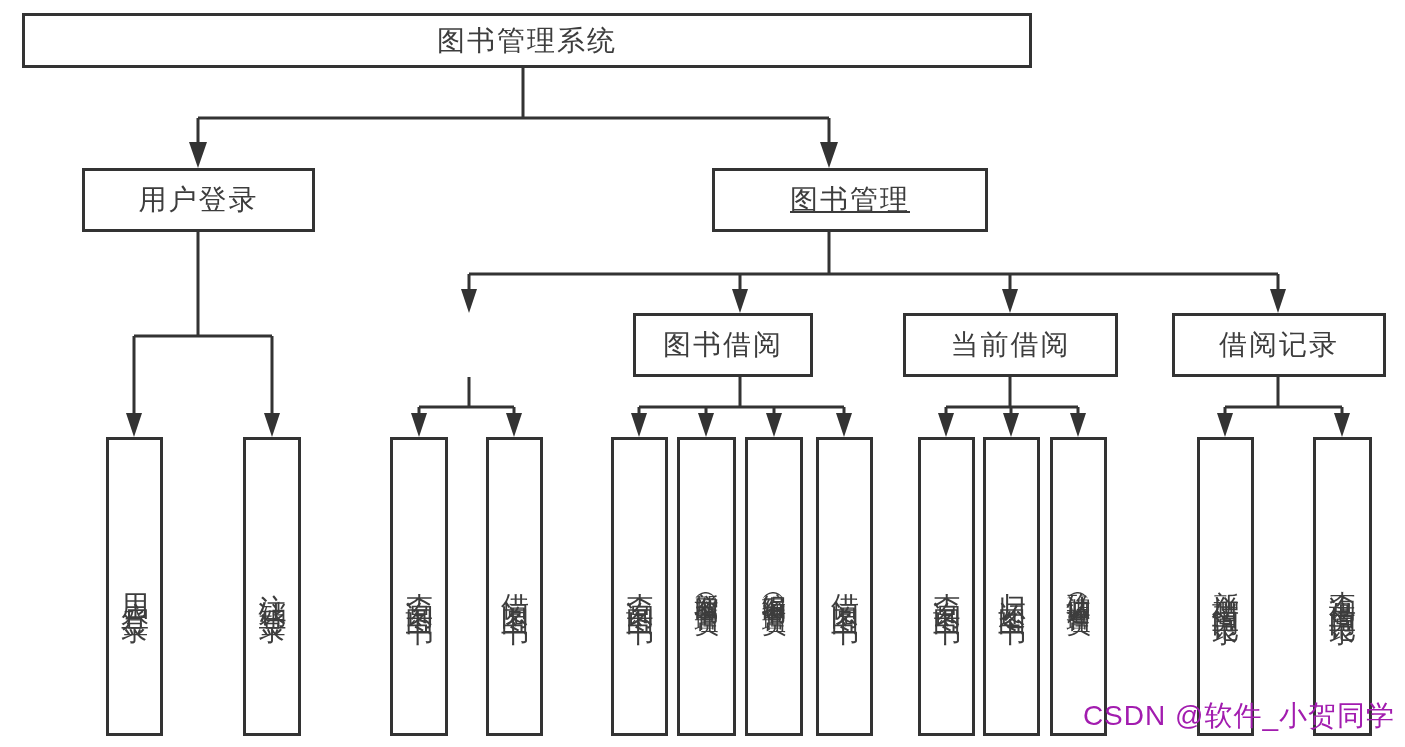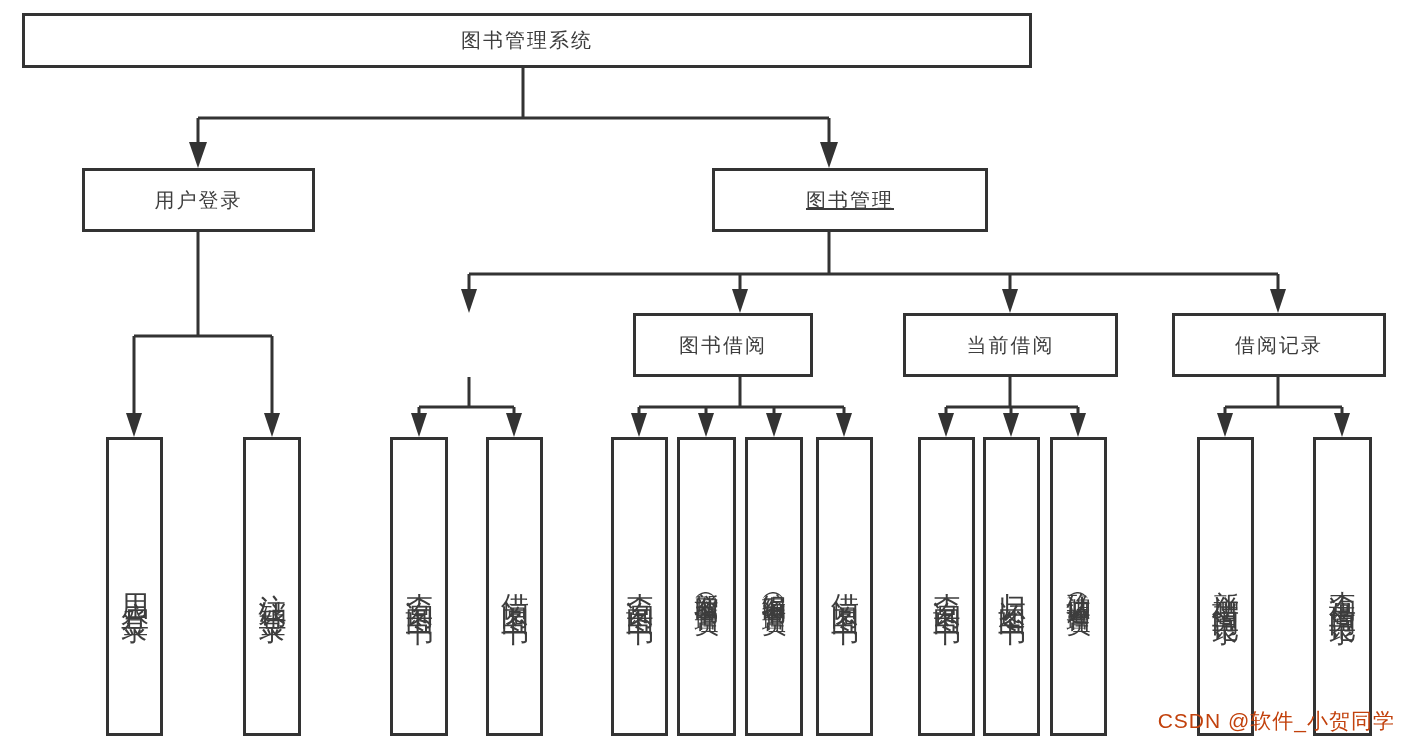--- a/index.html
+++ b/index.html
@@ -5,21 +5,21 @@
   html,body{margin:0;padding:0;background:#ffffff;}
   #stage{
     position:relative;width:1405px;height:747px;background:#ffffff;overflow:hidden;
     font-family:"Liberation Sans","DejaVu Sans",sans-serif;color:#3a3a3a;
   }
   #wires{position:absolute;left:0;top:0;width:1405px;height:747px;}
   .node{
     position:absolute;box-sizing:border-box;border:3px solid #333333;background:#ffffff;
     display:flex;align-items:center;justify-content:center;text-align:center;
   }
-  .hlabel{font-size:20px;letter-spacing:2px;color:#3d3d3d;}
+  .hlabel{font-size:28px;letter-spacing:2px;color:#3d3d3d;}
   .vtext{
     writing-mode:vertical-rl; 
     font-size:28px;letter-spacing:8px;color:#3d3d3d;white-space:nowrap;
   }
   .vtext.medium{font-size:27px;letter-spacing:6px;}
   .vtext.tight{font-size:24px;letter-spacing:3px;}
   
   #n-root          {left:22px;  top:13px;  width:1010px;height:55px;}
   #n-user-login    {left:82px;  top:168px; width:233px; height:64px;}
   #n-book-mgmt     {left:712px; top:168px; width:276px; height:64px;text-decoration:underline;}
@@ -35,21 +35,21 @@
   #n-leaf-bb-query   {left:611px; width:57px;}
   #n-leaf-bb-add     {left:677px; width:59px;}
   #n-leaf-bb-edit    {left:745px; width:58px;}
   #n-leaf-bb-borrow  {left:816px; width:57px;}
   #n-leaf-cb-query   {left:918px; width:57px;}
   #n-leaf-cb-return  {left:983px; width:57px;}
   #n-leaf-cb-confirm {left:1050px;width:57px;}
   #n-leaf-br-add     {left:1197px;width:57px;}
   #n-leaf-br-query   {left:1313px;width:59px;}
   #watermark{
-    position:absolute;right:10px;bottom:12px;font-size:21px;color:#c2410c;
+    position:absolute;right:10px;bottom:12px;font-size:28px;color:#a21caf;
     letter-spacing:1px;user-select:none;
   }
 </style>
 </head>
 <body>
 
 <div id="stage">
 
   <svg id="wires" viewBox="0 0 1405 747" xmlns="http://www.w3.org/2000/svg">
     <g stroke="#333333" stroke-width="3" fill="none">

